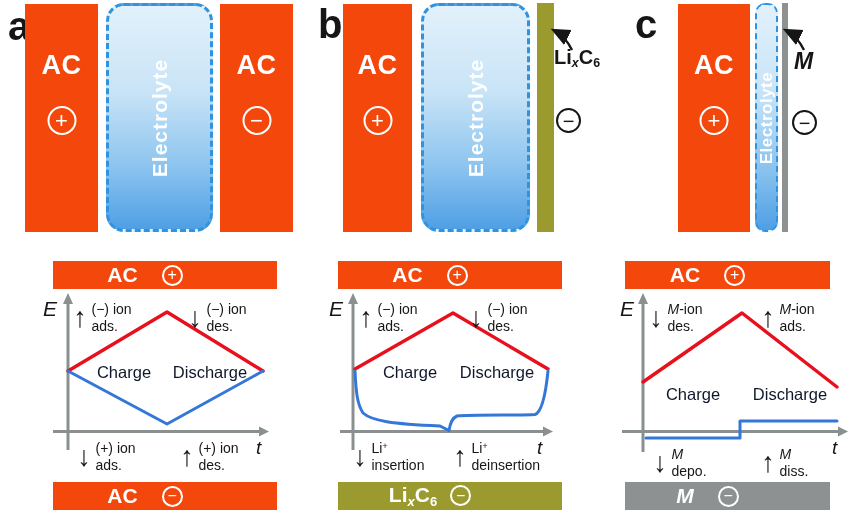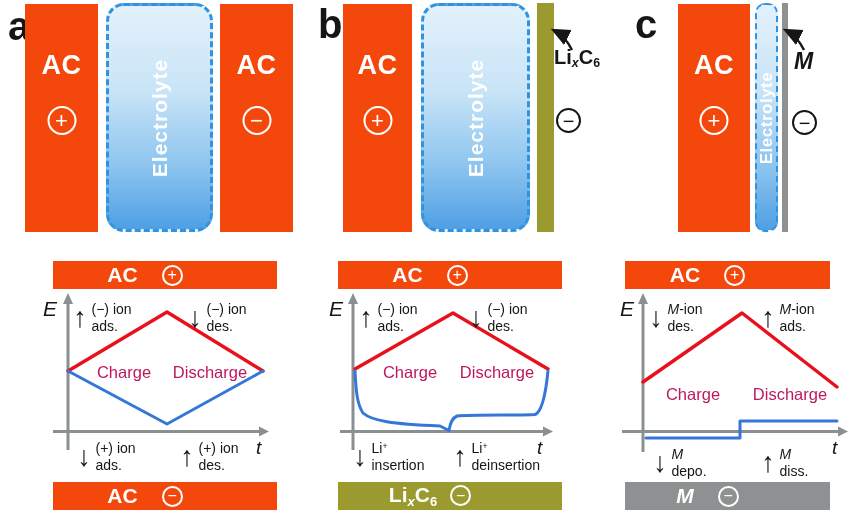--- a/index.html
+++ b/index.html
@@ -29,21 +29,21 @@
   .bar { position:absolute; height:28px; background:#f4470c; display:flex;
          align-items:center; justify-content:center; }
   .bar-inner { display:flex; align-items:center; gap:24px; transform:translateX(-20px);
                color:#fff; font-weight:bold; font-size:21px; }
   .bar-inner.gap-sm { gap:13px; }
   .bar-olive { background:#9a9a2f; }
   .bar-gray  { background:#8e9192; }
   .bar-sign { width:21px; height:21px; border:2px solid #fff; color:#fff; font-size:16px; }
   .axis-e { position:absolute; font-style:italic; font-size:21px; color:#161616; }
   .axis-t { position:absolute; font-style:italic; font-size:19px; color:#161616; }
-  .cdlabel { position:absolute; transform:translate(-50%,-50%); font-size:16.5px; color:#be185d; }
+  .cdlabel { position:absolute; transform:translate(-50%,-50%); font-size:16.5px; color:#0f172a; }
   .annot { position:absolute; display:flex; align-items:center; }
   .annot .arr { font-size:27px; font-weight:900; margin-right:5px; line-height:1;
                 transform:scaleY(1.05); }
   .annot .lines { font-size:14px; line-height:1.22; }
   .it { font-style:italic; font-weight:inherit; }
   .formula { font-weight:bold; color:#161616; font-size:20px; }
   .formula sub, .wsub { font-size:0.62em; vertical-align:-0.28em; }
   .wsup { font-size:0.62em; vertical-align:0.5em; }
   svg { position:absolute; overflow:visible; }
 </style>

